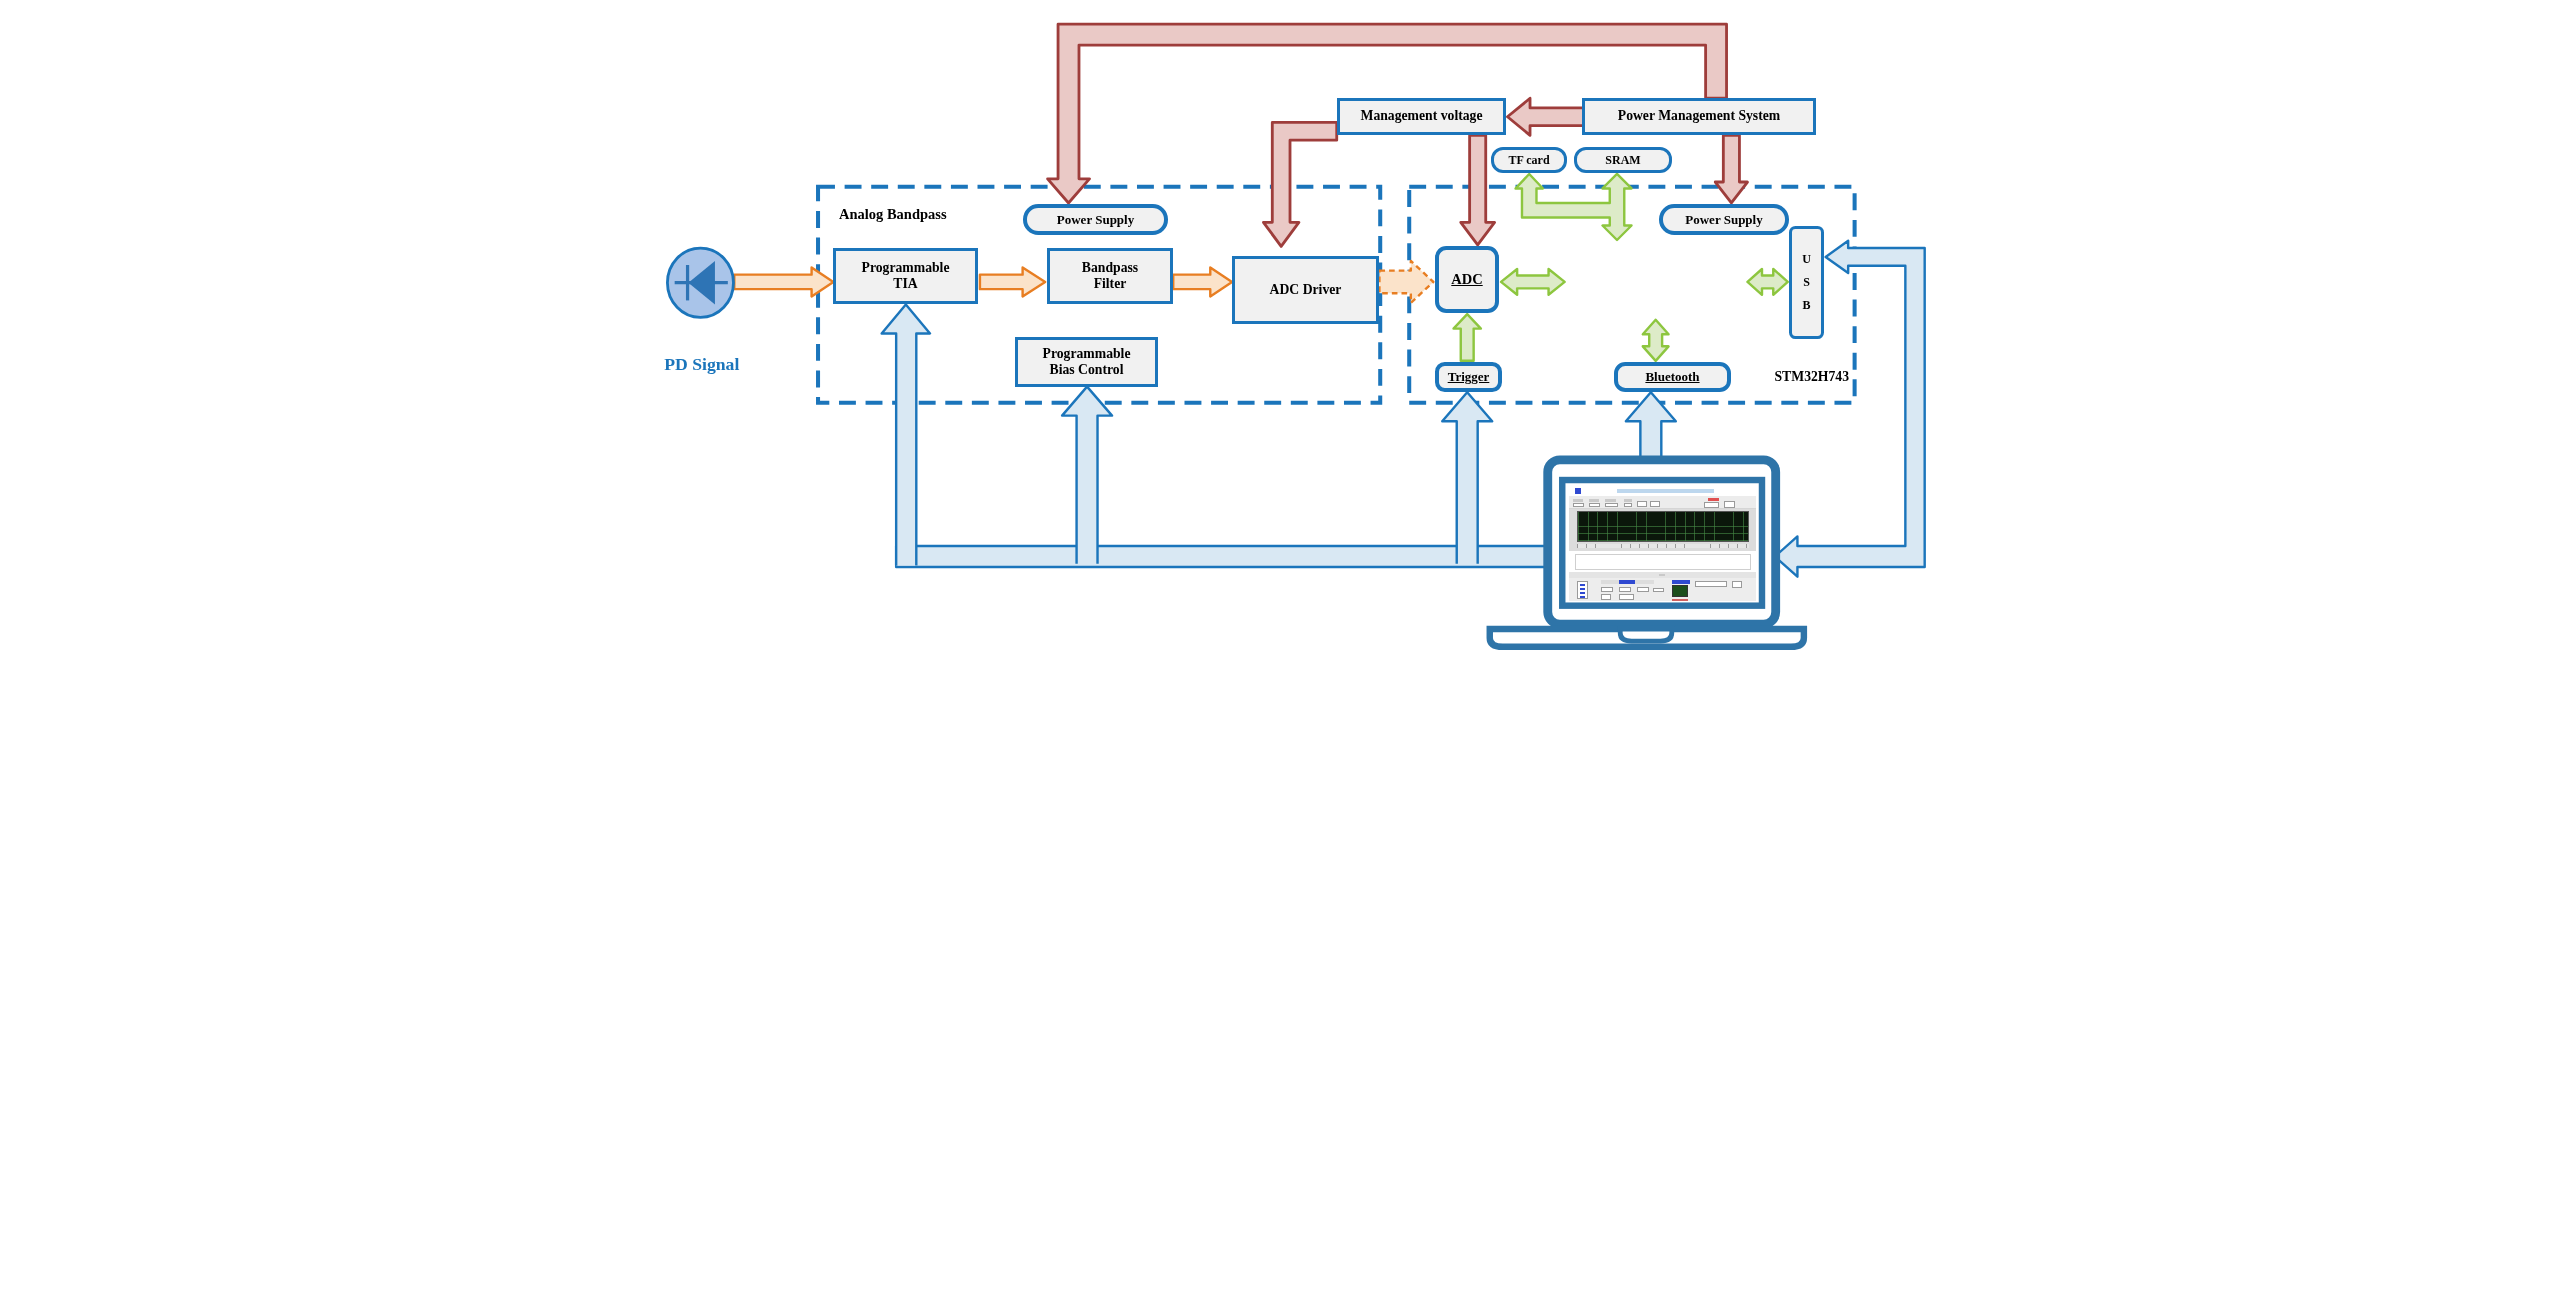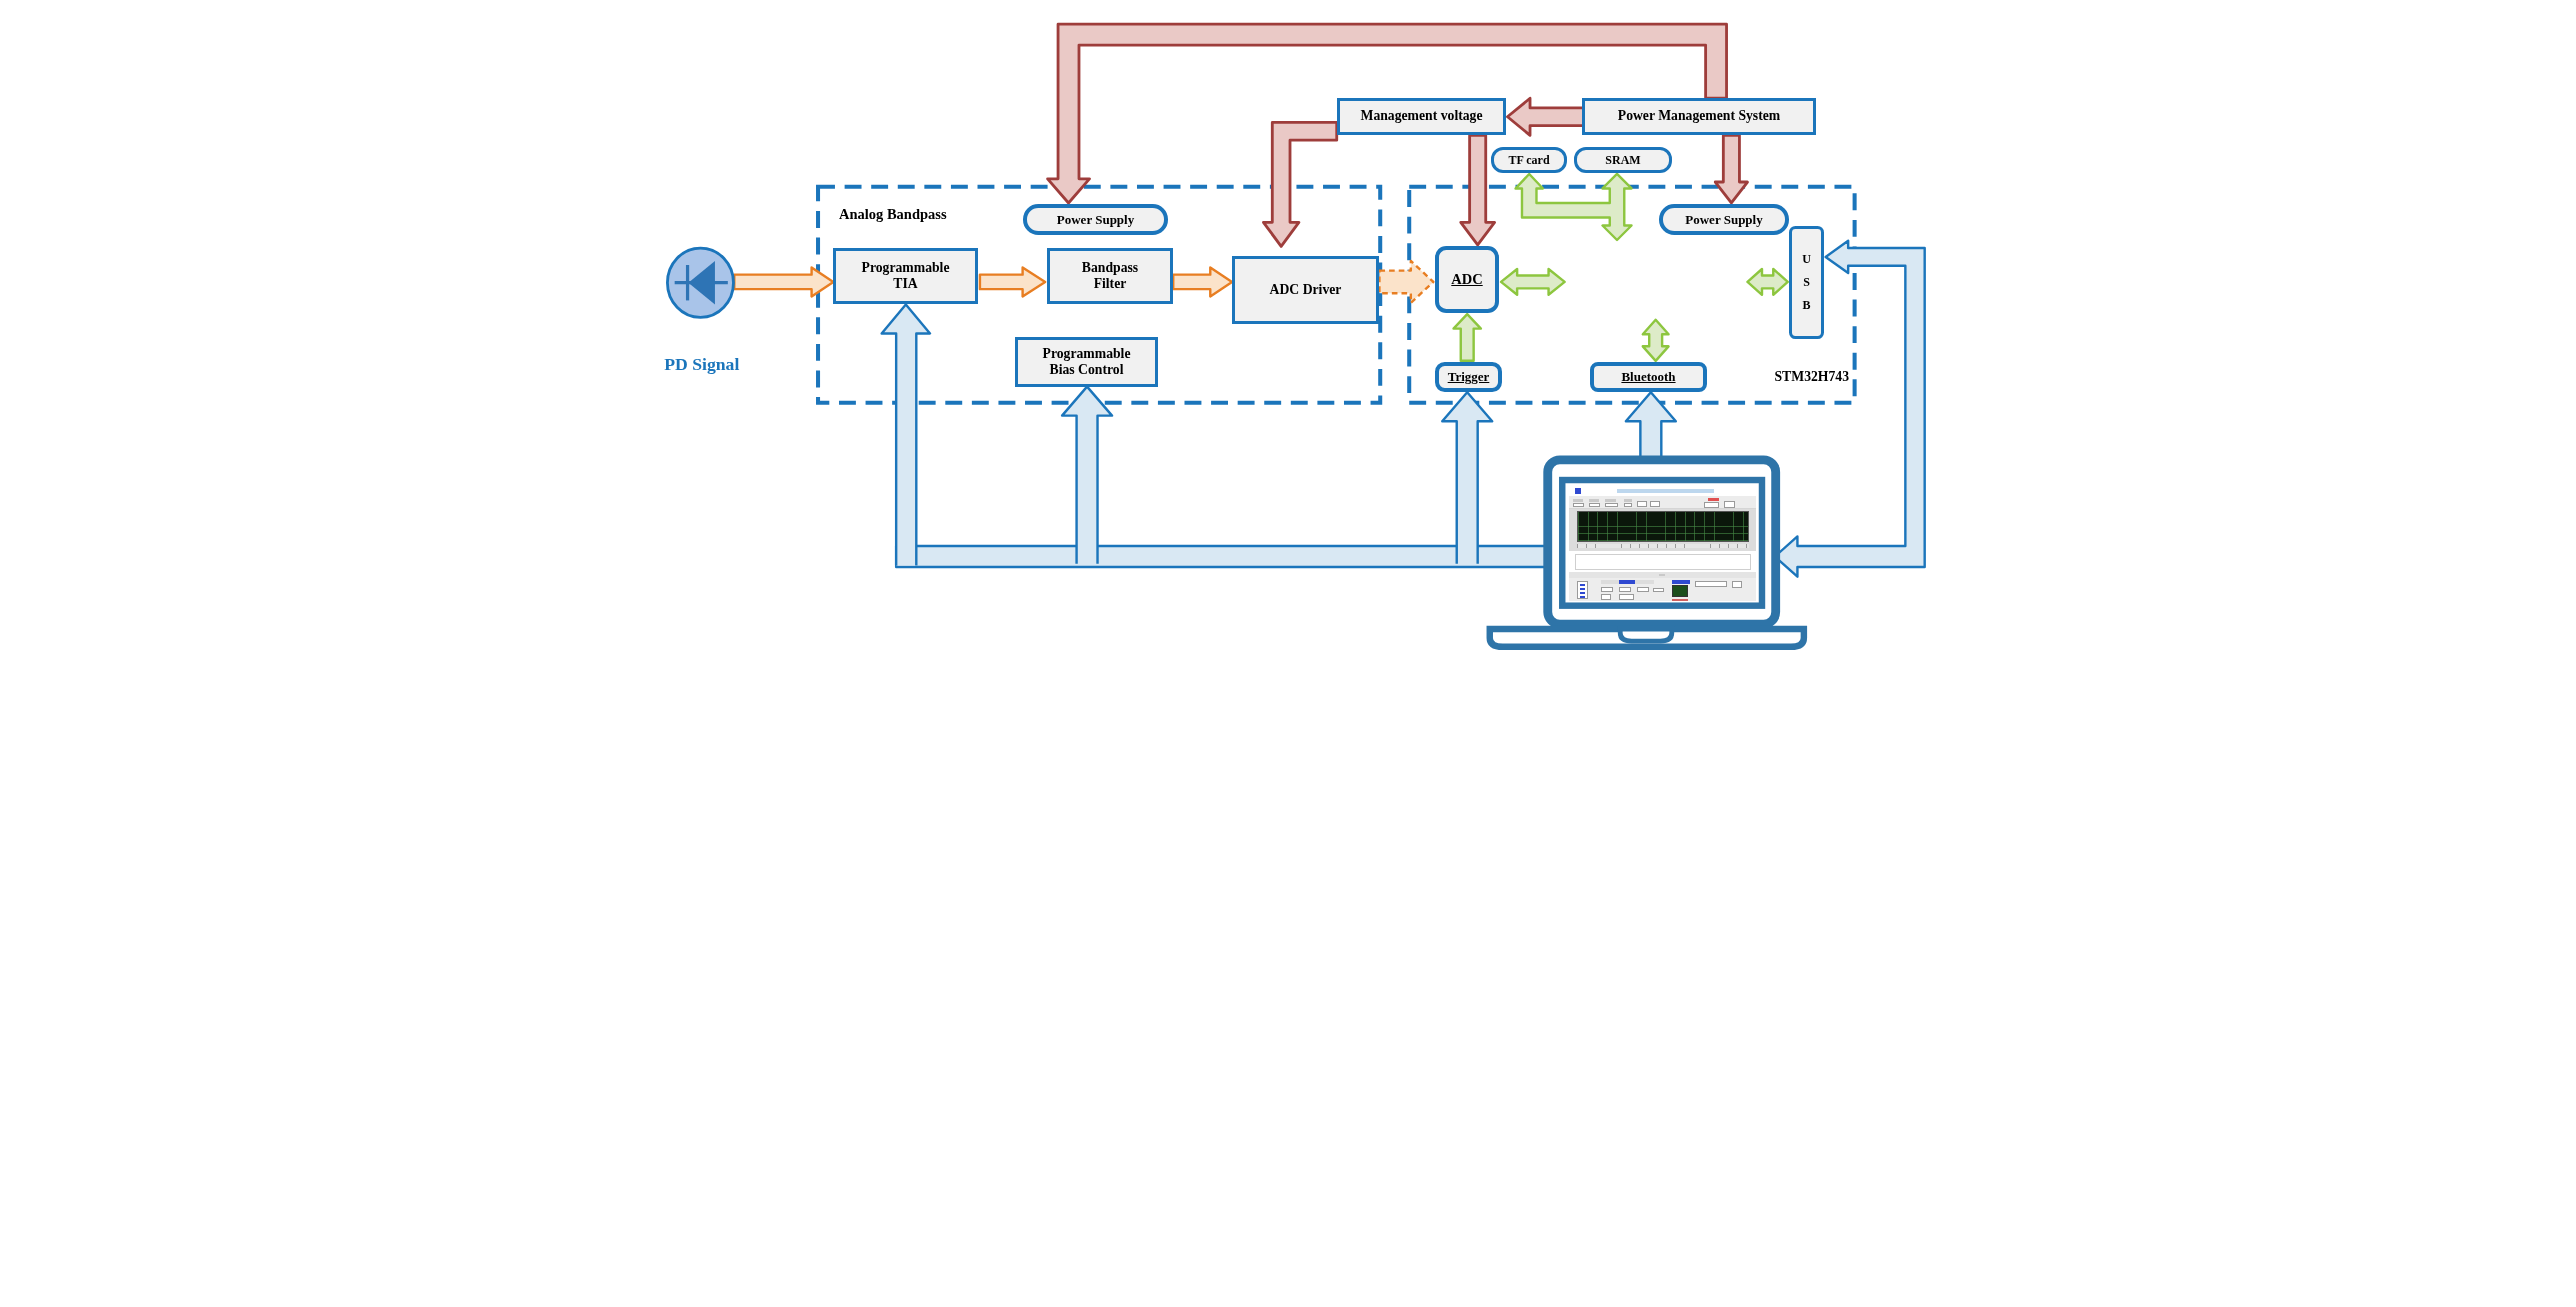--- a/index.html
+++ b/index.html
@@ -109,21 +109,21 @@
 
   <div class="box round" style="left:791px;top:246px;width:64px;height:67px;font-size:14.5px;">ADC</div>
 
 
   <div class="box" style="left:1145px;top:226px;width:35px;height:113px;border-radius:6.4px;font-size:12px;line-height:1.9;">U
 S
 B</div>
 
   <div class="box round" style="left:791px;top:362px;width:67px;height:30px;font-size:13px;border-radius:9.7px;">Trigger</div>
 
-  <div class="box round" style="left:946px;top:362px;width:117px;height:30px;font-size:13px;border-radius:8px;">Bluetooth</div>
+  <div class="box round" style="left:970px;top:362px;width:117px;height:30px;font-size:13px;">Bluetooth</div>
 
   <div class="freelabel" style="left:1105px;top:369px;width:100px;text-align:right;font-size:13.7px;">STM32H743</div>
 
   <div class="screen-content">
     <div class="sc" style="left:0;top:0;width:187px;height:11.3px;background:#fff;">
       <div class="sc bluesq" style="left:6.4px;top:3.2px;width:5.6px;height:5.6px;"></div>
       <div class="sc" style="left:48px;top:4px;width:97px;height:4px;background:#bdd7ee;"></div>
     </div>
     <div class="sc" style="left:0;top:11.3px;width:187px;height:13px;background:#ececec;border-bottom:0.8px solid #d5d5d5;">
       <div class="sc chip" style="left:4px;top:2.4px;width:9.7px;height:3.2px;"></div>

